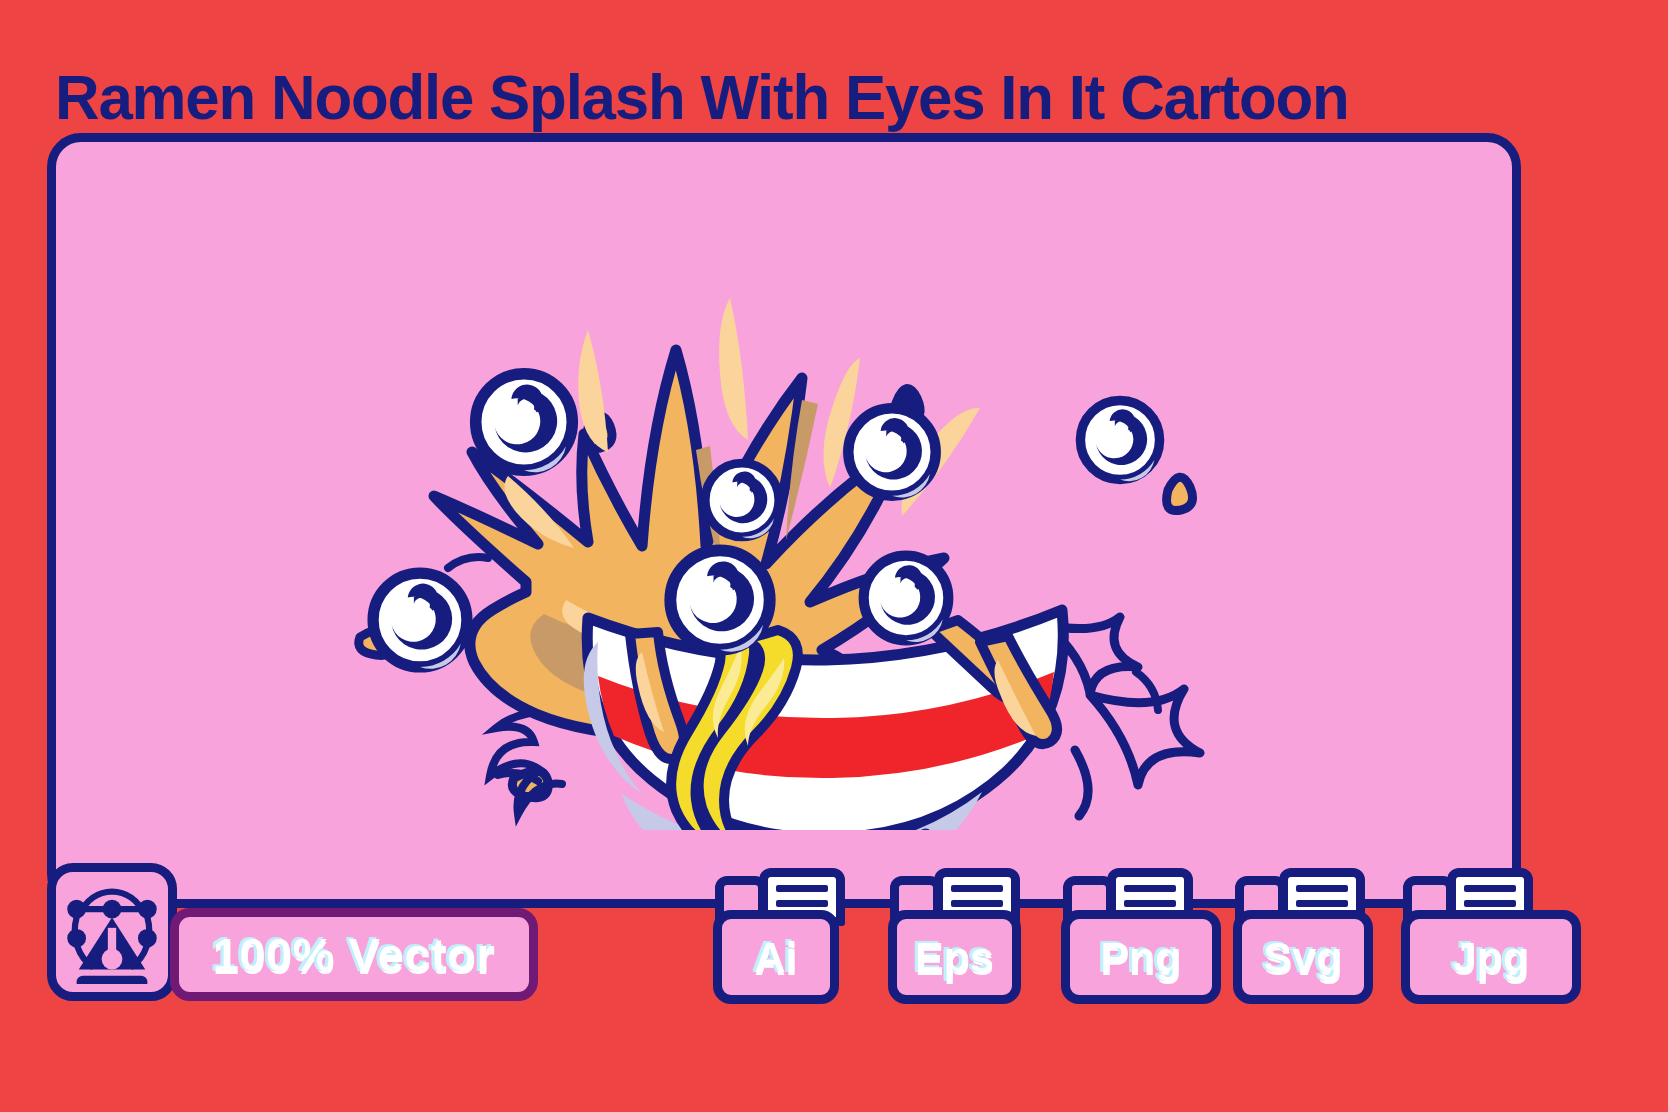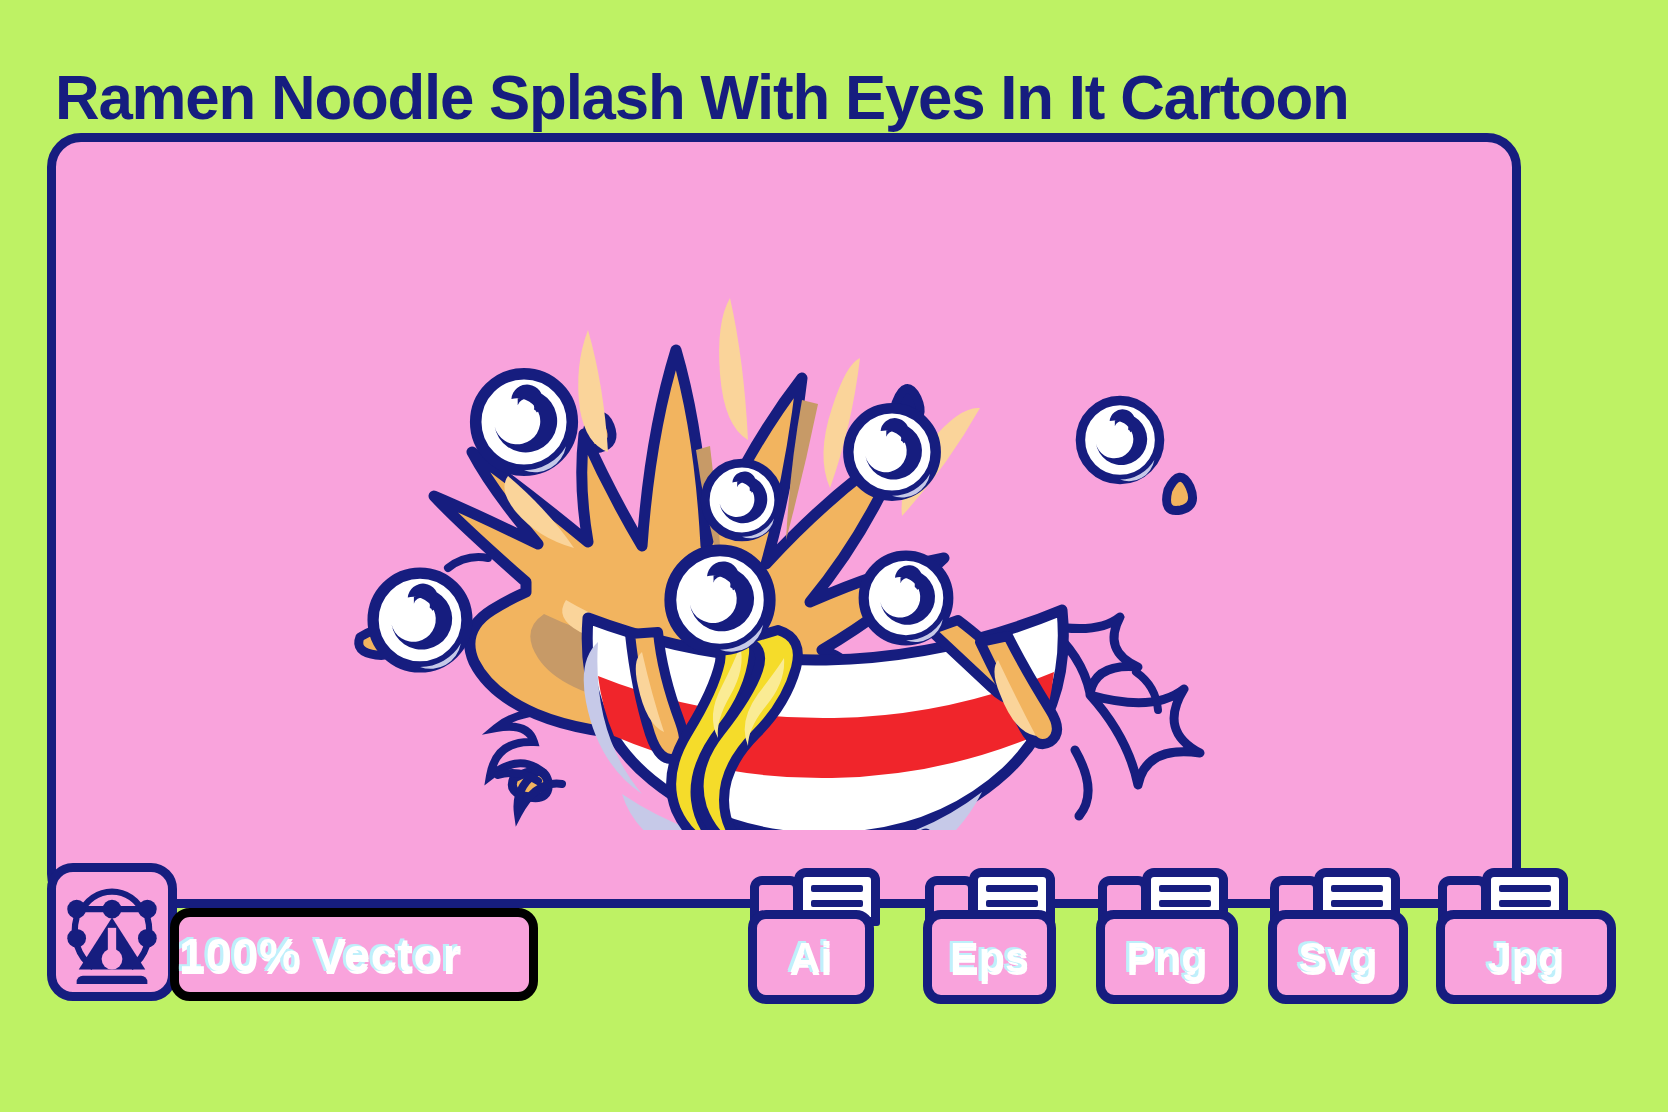--- a/index.html
+++ b/index.html
@@ -1,19 +1,19 @@
 <!DOCTYPE html>
 <html><head>
 <meta charset="utf-8">
 <style>
   * { margin:0; padding:0; box-sizing:border-box; }
   html,body{ width:1668px; height:1112px; background:#ffffff; overflow:hidden;
     font-family:"Liberation Sans", sans-serif; }
 
-  #stage{ position:relative; width:1668px; height:1112px; background:#bef264; }
+  #stage{ position:relative; width:1668px; height:1112px; background:#ef4444; }
 
   
   .title{
     position:absolute; left:55px; top:66px; width:1560px;
     font-family:"Liberation Sans", sans-serif;
     font-weight:700; font-size:63px; line-height:1.0;
     letter-spacing:-1.2px;
     color:#161d7f; white-space:nowrap;
     transform:scaleX(0.98); transform-origin:left top;
   }
@@ -40,33 +40,33 @@
     border-radius:26px;
     display:flex; align-items:center; justify-content:center;
     overflow:hidden;
   }
   .vector-icon-box svg{ width:104px; height:104px; display:block; }
 
   .vector-pill{
     position:absolute; left:170px; top:908px;
     width:368px; height:93px;
     background:#f9a3dc;
-    border:9px solid #000000;
+    border:9px solid #701a75;
     border-radius:20px;
-    display:flex; align-items:center; 
+    display:flex; align-items:center; justify-content:center;
   }
   .vector-pill .lbl{
     font-weight:700; font-size:47px; letter-spacing:0.5px;
     color:#ffffff;
     text-shadow:-3px 0 0 #bff0fb, -3px -2px 0 #bff0fb, 0 3px 0 #ffffff;
   }
 
   
   .formats{
-    position:absolute; left:748px; top:866px;
+    position:absolute; left:713px; top:866px;
     width:840px; height:138px;
   }
   .fmt{
     position:absolute; top:0; width:auto; height:138px;
   }
   .fmt .tab{
     position:absolute; left:2px; top:10px;
     width:52px; height:46px;
     background:#f9a3dc;
     border:9px solid #161d7f;
@@ -281,21 +281,21 @@
         <div class="body" style="width:133px">
           <span>Eps</span>
         </div>
       </div>
       <div class="fmt" style="left: 348px;">
         <div class="tab"></div>
         <div class="doc">
           <i></i>
           <i></i>
         </div>
-        <div class="body" style="width:142px">
+        <div class="body" style="width:160px">
           <span>Png</span>
         </div>
       </div>
       <div class="fmt" style="left: 520px;">
         <div class="tab"></div>
         <div class="doc">
           <i></i>
           <i></i>
         </div>
         <div class="body" style="width:140px">

